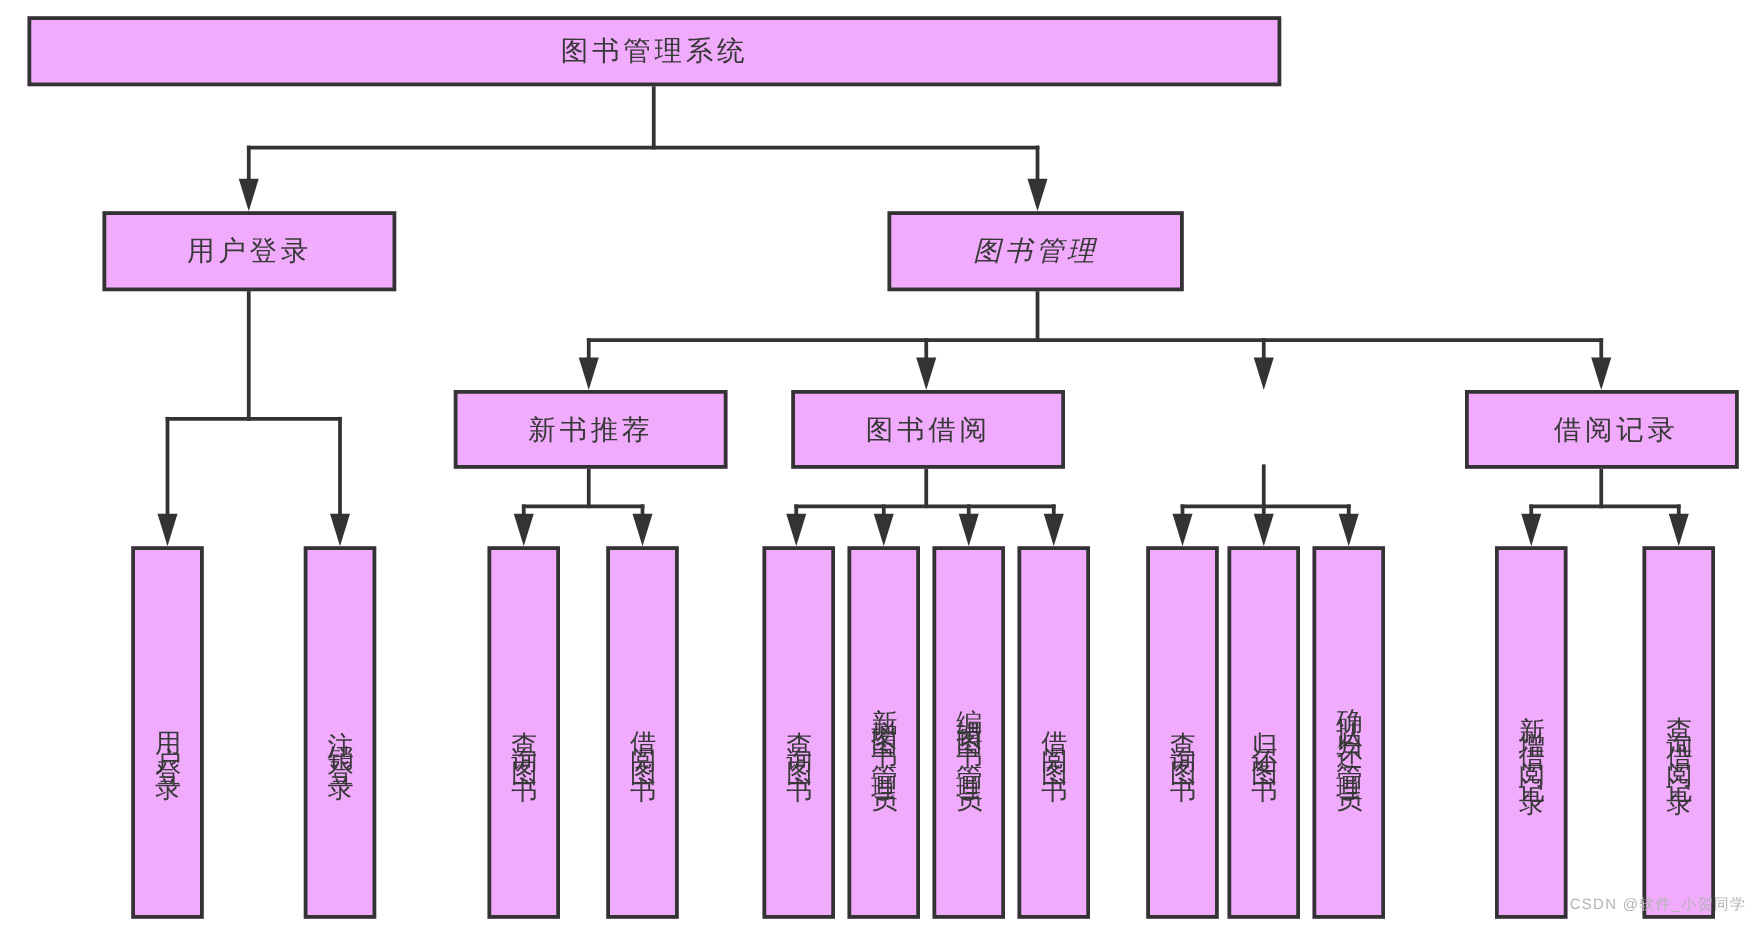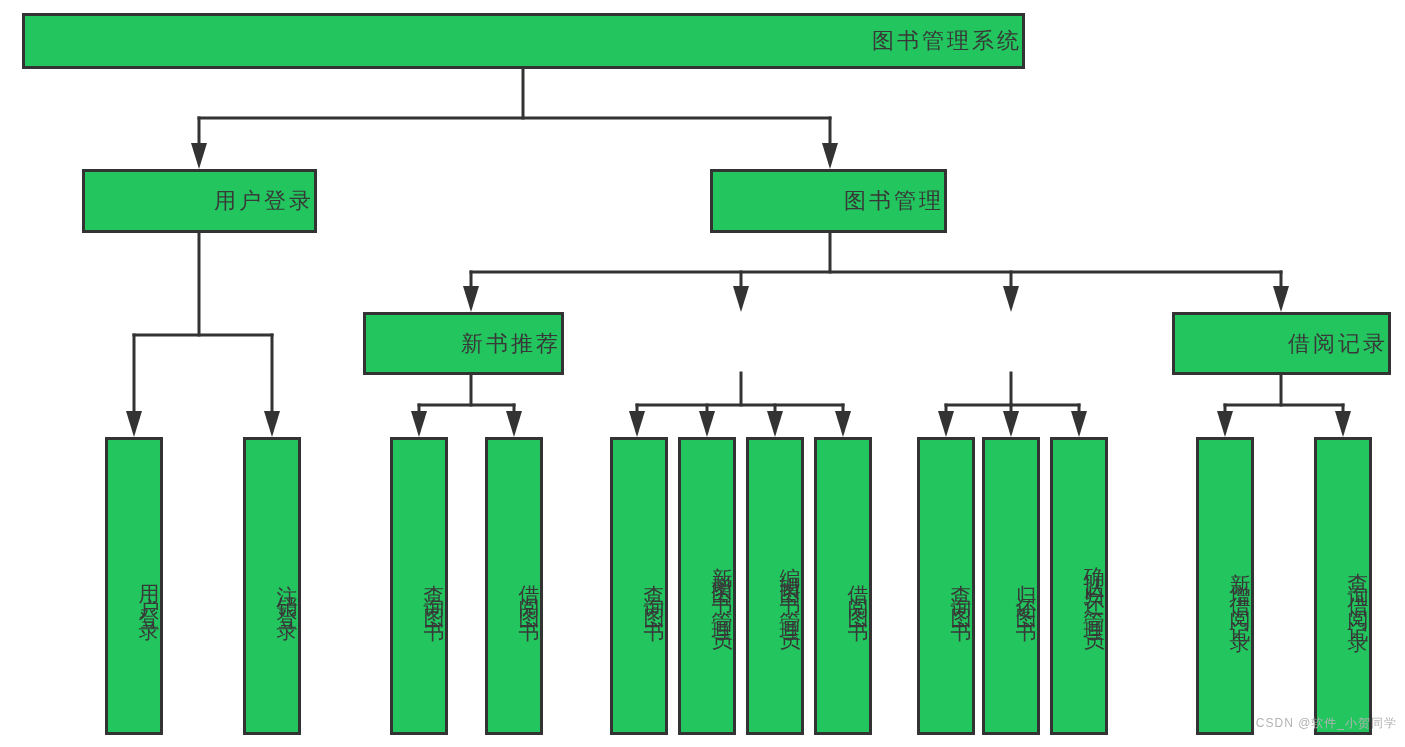--- a/index.html
+++ b/index.html
@@ -4,22 +4,22 @@
 <style>
   html,body{margin:0;padding:0;background:#fff;}
   .stage{
     position:relative;width:1405px;height:747px;background:#ffffff;
     font-family:"Liberation Sans","DejaVu Sans",sans-serif;overflow:hidden;
   }
   svg.wires{position:absolute;left:0;top:0;width:1405px;height:747px;z-index:1;}
   svg.wires path{stroke:#333333;stroke-width:3;fill:none;stroke-linecap:square;}
   svg.wires polygon{fill:#333333;stroke:none;}
   .node{
-    position:absolute;box-sizing:border-box;background:#22c55e;
-    border:3px solid #333333;display:flex;align-items:center;justify-content:flex-end;
+    position:absolute;box-sizing:border-box;background:#f0abfc;
+    border:3px solid #333333;display:flex;align-items:center;justify-content:center;
     color:#383838;z-index:2;
   }
   .h-node{font-size:22px;letter-spacing:3px;white-space:nowrap;}
   .root-node{font-size:22px;letter-spacing:3px;}
   .leaf{left:0;top:437px;width:58px;height:298px;}
   .vtext{
     writing-mode:vertical-rl;text-orientation:mixed;
     font-size:21px;line-height:1;letter-spacing:12px;margin-bottom:-12px;
     white-space:nowrap;
   }
@@ -103,26 +103,29 @@
     </g>
   </svg>
 
   <div class="node root-node" style="left:22px;top:13px;width:1003px;height:56px;">
     <span>图书管理系统</span>
   </div>
 
   <div class="node h-node" style="left:82px;top:169px;width:235px;height:64px;">
     <span>用户登录</span>
   </div>
-  <div class="node h-node" style="left:710px;top:169px;width:237px;height:64px;">
+  <div class="node h-node" style="left:710px;top:169px;width:237px;height:64px;font-style:italic;">
     <span>图书管理</span>
   </div>
 
-  <div class="node h-node" style="left:363px;top:312px;width:201px;height:63px;">
+  <div class="node h-node" style="left:363px;top:312px;width:219px;height:63px;">
     <span>新书推荐</span>
+  </div>
+  <div class="node h-node" style="left:633px;top:312px;width:219px;height:63px;">
+    <span>图书借阅</span>
   </div>
   <div class="node h-node" style="left:1172px;top:312px;width:219px;height:63px;padding-left:23px;">
     <span>借阅记录</span>
   </div>
 
   <div class="node leaf" style="left:105px;">
     <span class="vtext">用户登录</span>
   </div>
   <div class="node leaf" style="left:243px;">
     <span class="vtext">注销登录</span>

